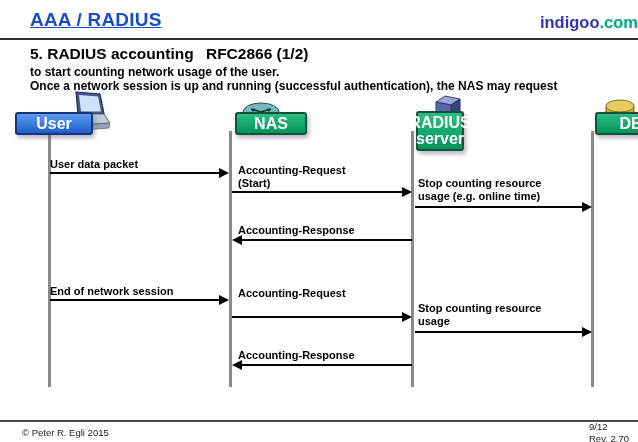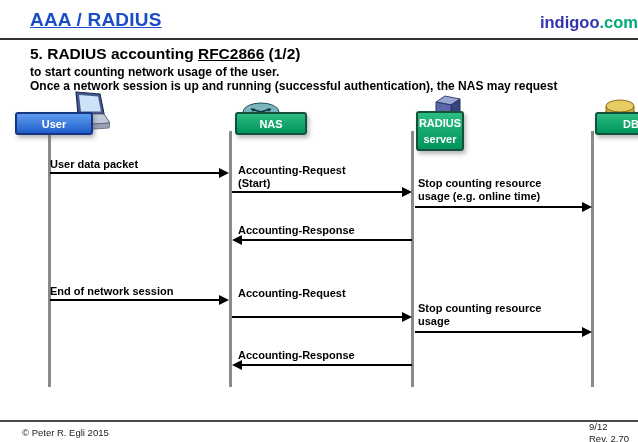--- a/index.html
+++ b/index.html
@@ -5,25 +5,25 @@
   html,body{margin:0;padding:0;}
   body{background:#9aa0a6;font-family:"Liberation Sans",sans-serif;}
   .slide{position:relative;width:638px;height:442px;background:#ffffff;overflow:hidden;margin:0 auto;padding-left:8px;}
   .abs{position:absolute;}
   .hdr-title{left:30px;top:9px;font-size:19px;font-weight:bold;color:var(--title-blue);text-decoration:underline;letter-spacing:.2px;}
   .brand{right:8px;top:13px;font-size:16.5px;font-weight:bold;}
   .brand .nm{color:var(--brand-indigo);}
   .brand .tld{color:var(--brand-green);}
   .rule{left:0;width:638px;height:2px;background:#2f2f2f;}
   .heading{left:30px;top:45px;font-size:15.5px;font-weight:bold;color:#000;white-space:nowrap;}
-  .heading .rfc{text-decoration:underline;}
+  .heading .rfc{margin-left:8px;}
   .subtitle{left:30px;top:65px;font-size:12px;font-weight:bold;line-height:14px;color:#000;white-space:nowrap;}
   .lifeline{width:3px;top:131px;height:256px;background:var(--lifeline-gray);}
-  .abox{border:2px solid;border-radius:3px;color:#fff;font-weight:bold;font-size:11px;line-height:16px;
-        display:flex;flex-direction:column;justify-content:center;text-align:center;
+  .abox{border:2px solid;border-radius:3px;color:#fff;font-weight:bold;font-size:16px;line-height:16px;
+        display:flex;flex-direction:column;align-items:center;justify-content:center;text-align:center;
         box-shadow:2px 3px 4px rgba(90,100,110,.45);box-sizing:border-box;}
   .abox.blue{background:linear-gradient(180deg,var(--box-blue-top),var(--box-blue-bottom));border-color:var(--box-blue-border);}
   .abox.green{background:linear-gradient(180deg,var(--box-green-top),var(--box-green-bottom));border-color:var(--box-green-border);margin-left:40px;}
   .msg{font-size:11px;font-weight:bold;line-height:13px;text-align:left;color:#000;}
   .aline{height:2px;background:#000;}
   .ah-r{width:0;height:0;border-left:10px solid #000;border-top:5px solid transparent;border-bottom:5px solid transparent;}
   .ah-l{width:0;height:0;border-right:10px solid #000;border-top:5px solid transparent;border-bottom:5px solid transparent;}
   .foot{font-size:9.5px;color:#222;line-height:11.5px;}
   svg{display:block;}
 </style>

